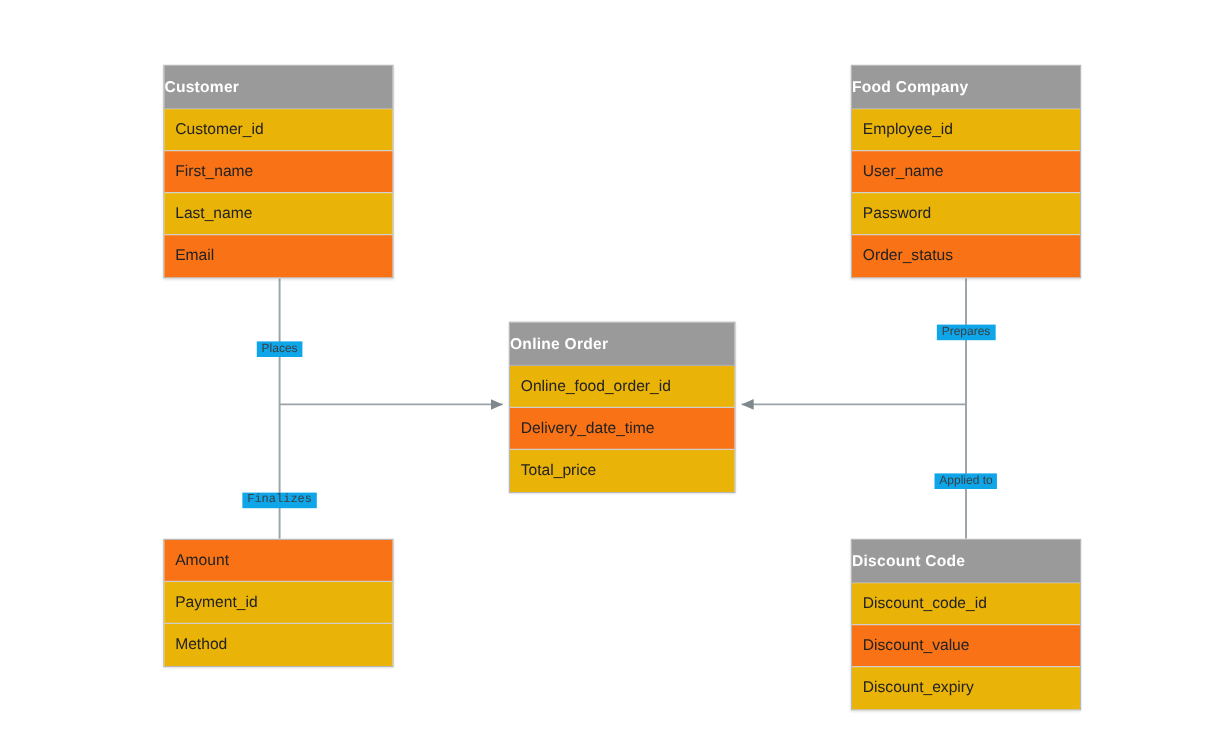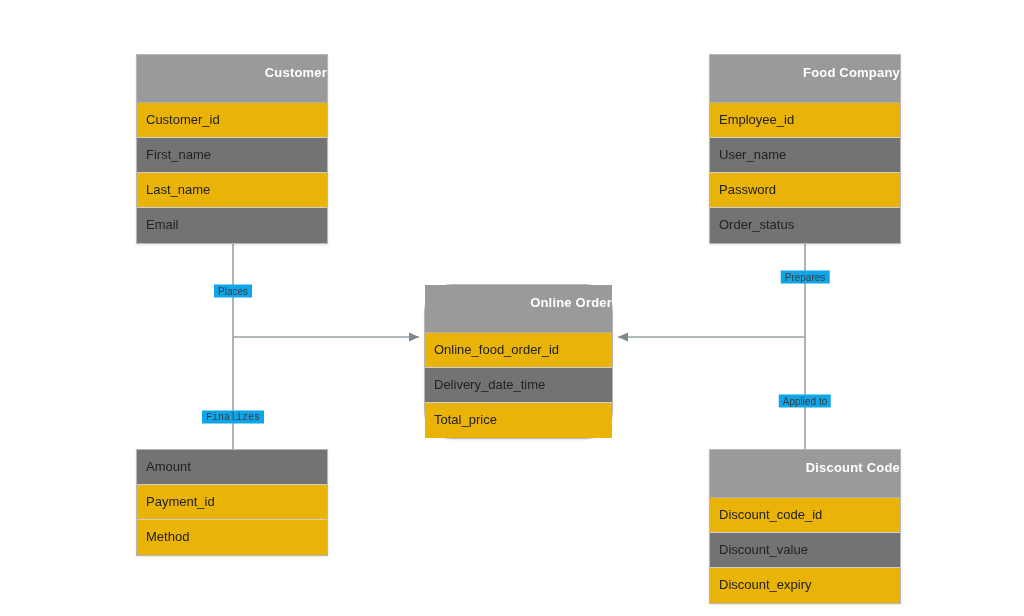--- a/index.html
+++ b/index.html
@@ -29,41 +29,41 @@
   }
   .entity {
     position: absolute;
     box-sizing: border-box;
     border: 1px solid #b8b8b8;
     background: #ffffff;
     box-shadow: 0 1px 2px rgba(0,0,0,0.10);
   }
   .entity-header {
     box-sizing: border-box;
-    height: 48px;
+    height: 36px;
     line-height: 36px;
     background: #9a9a9a;
     color: #ffffff;
     font-size: 13px;
     font-weight: bold;
-    text-align: right;
+    text-align: left;
     letter-spacing: 0.2px;
     border-bottom: 1px solid #b0b0b0;
     white-space: nowrap;
     overflow: hidden;
   }
   .attr-row {
     box-sizing: border-box;
     height: 35px;
     line-height: 34px;
     padding-left: 9px;
     font-size: 13px;
     color: #222222;
     border-bottom: 1px solid #cfcfcf;
-    background: #737373;
+    background: #f97316;
     white-space: nowrap;
     overflow: hidden;
   }
   .attr-row.shade {
     background: #eab308;
   }
   .attr-row.last {
     border-bottom: none;
   }
   .rel-label {
@@ -112,21 +112,21 @@
   </div>
 
   <div class="entity" style="left:709px; top:54px; width:192px;">
     <div class="entity-header">Food Company</div>
     <div class="attr-row shade">Employee_id</div>
     <div class="attr-row">User_name</div>
     <div class="attr-row shade">Password</div>
     <div class="attr-row last">Order_status</div>
   </div>
 
-  <div class="entity" style="left:424px; top:284px; width:189px;border-radius:28px;">
+  <div class="entity" style="left:424px; top:268px; width:189px;">
     <div class="entity-header">Online Order</div>
     <div class="attr-row shade">Online_food_order_id</div>
     <div class="attr-row">Delivery_date_time</div>
     <div class="attr-row shade last">Total_price</div>
   </div>
 
   <div class="entity" style="left:136px; top:449px; width:192px;">
     <div class="attr-row">Amount</div>
     <div class="attr-row shade">Payment_id</div>
     <div class="attr-row shade last">Method</div>

